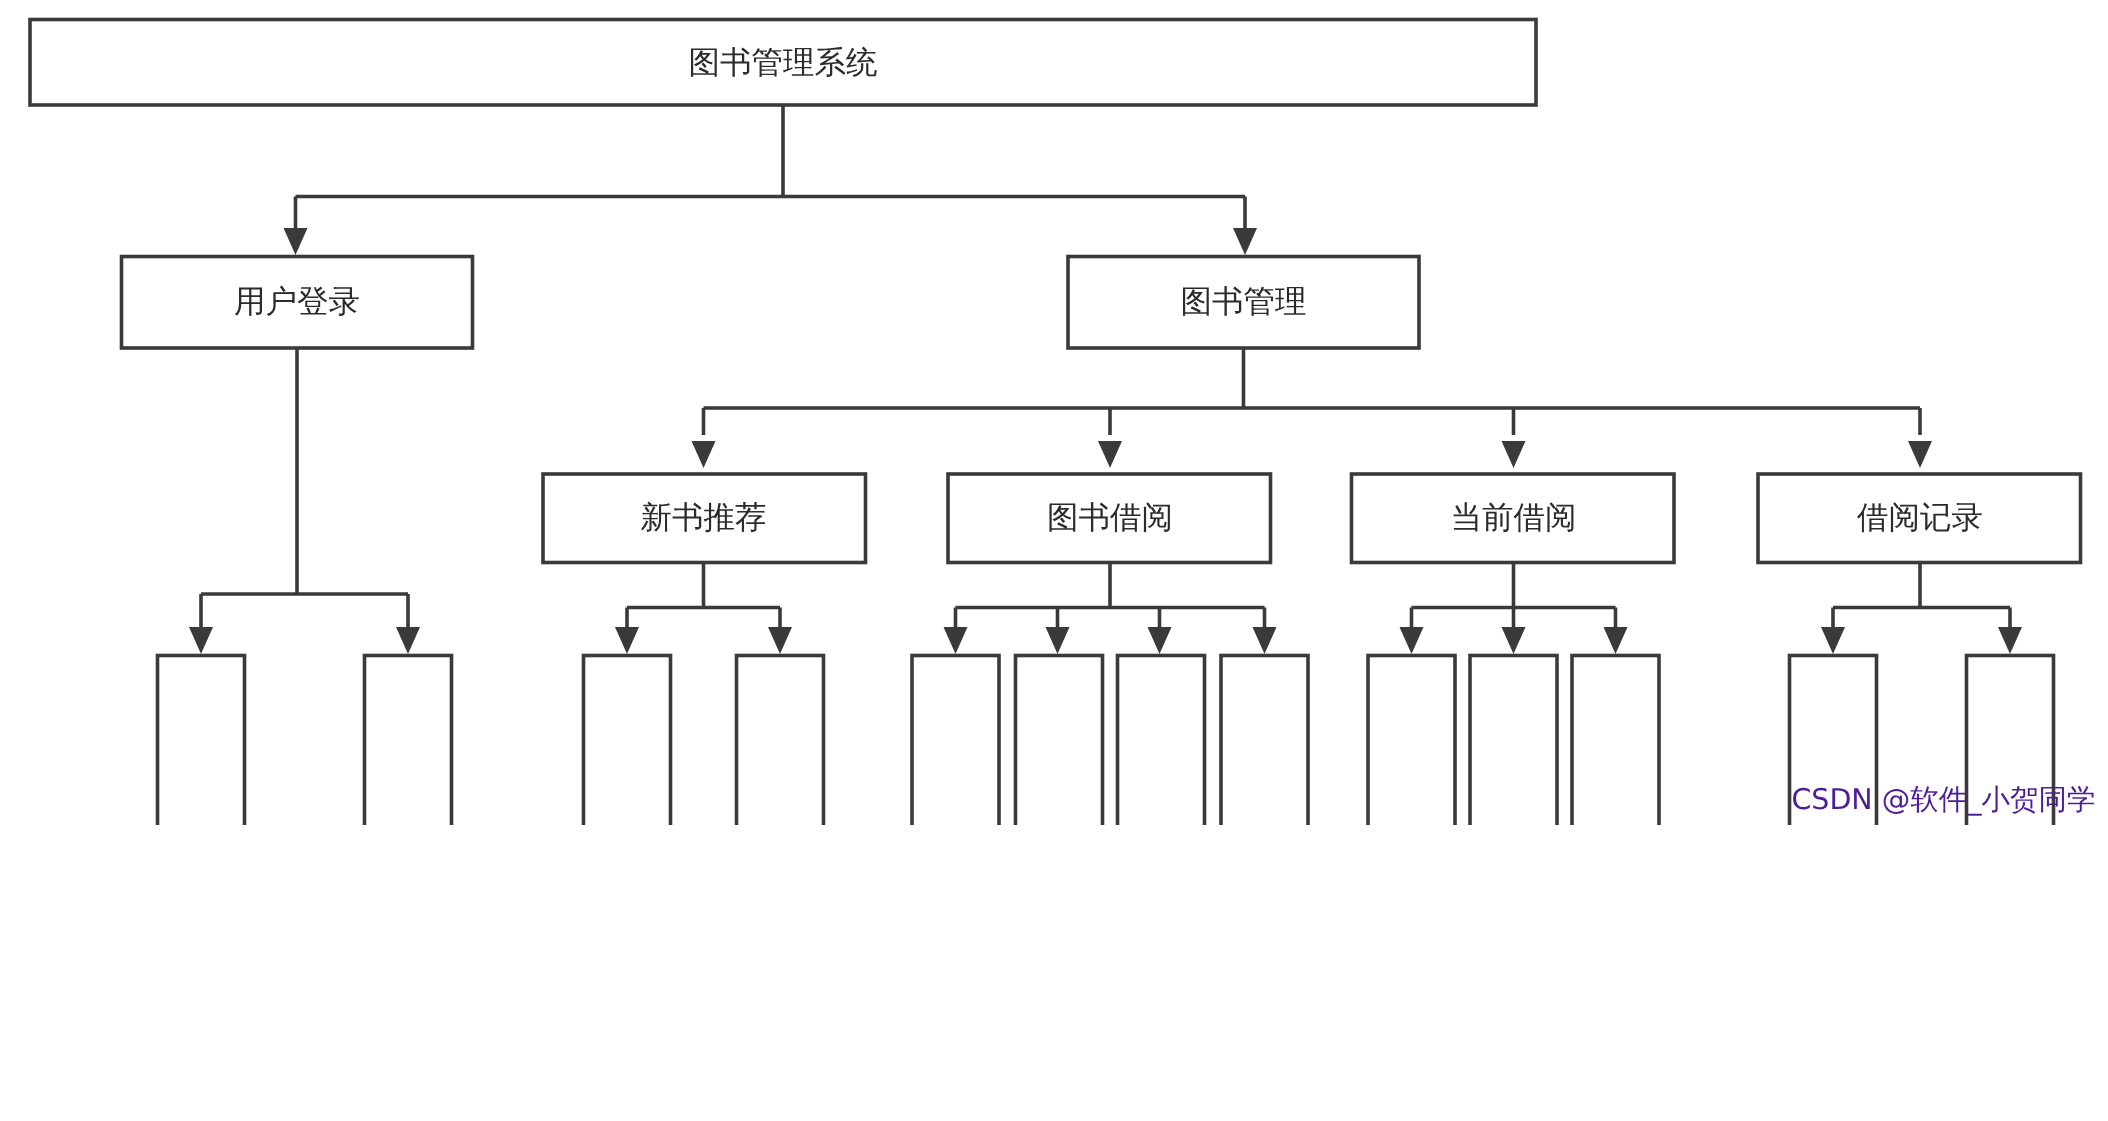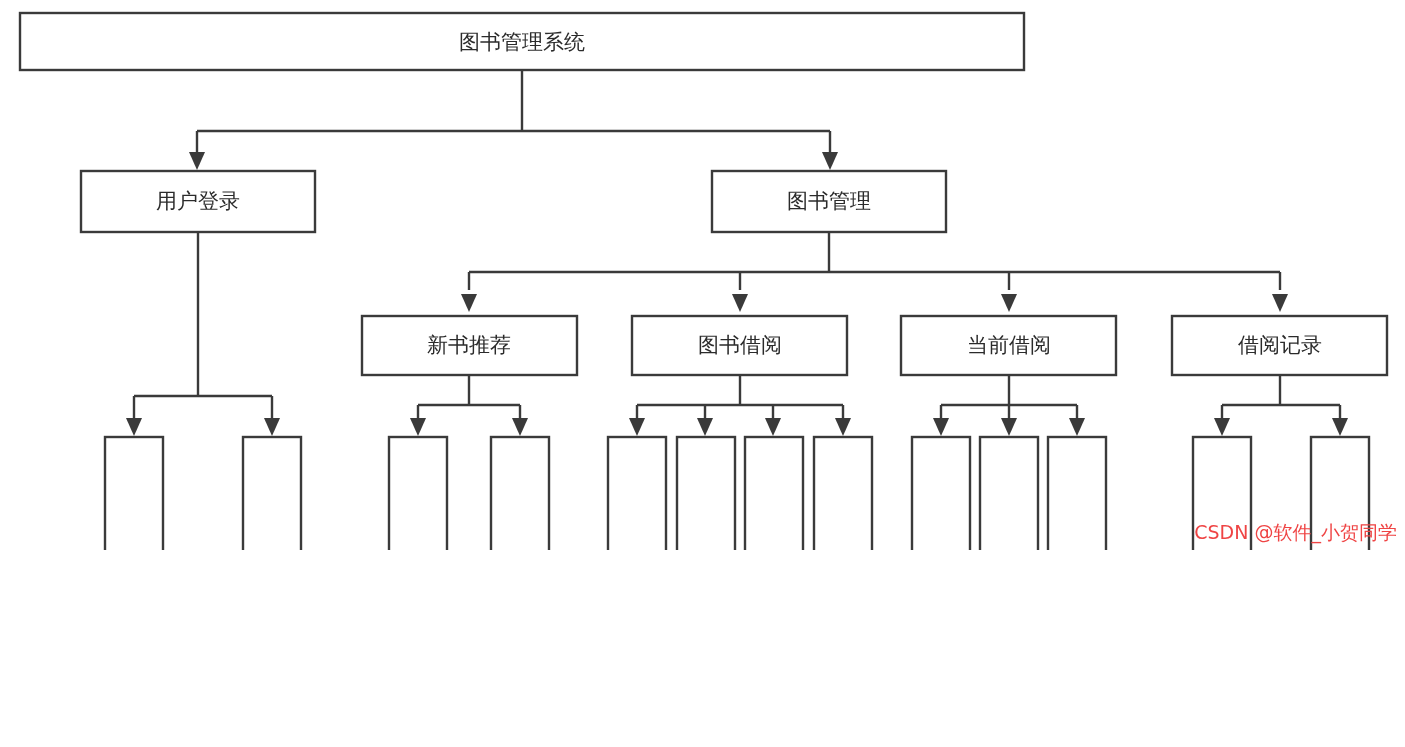--- a/index.html
+++ b/index.html
@@ -61,21 +61,21 @@
     white-space: nowrap;
     pointer-events: none;
     user-select: none;
   }
   .watermark {
     position: absolute;
     right: 8px;
     bottom: 4px;
     font-family: "DejaVu Sans", "Liberation Sans", sans-serif;
     font-size: 19px;
-    color: #ef4444;
+    color: #4c1d95;
     white-space: nowrap;
     user-select: none;
   }
 </style>
 </head>
 <body>
 
 <div id="diagram-root">
 
   <svg class="diagram-canvas" viewBox="0 0 1405 747" xmlns="http://www.w3.org/2000/svg">

